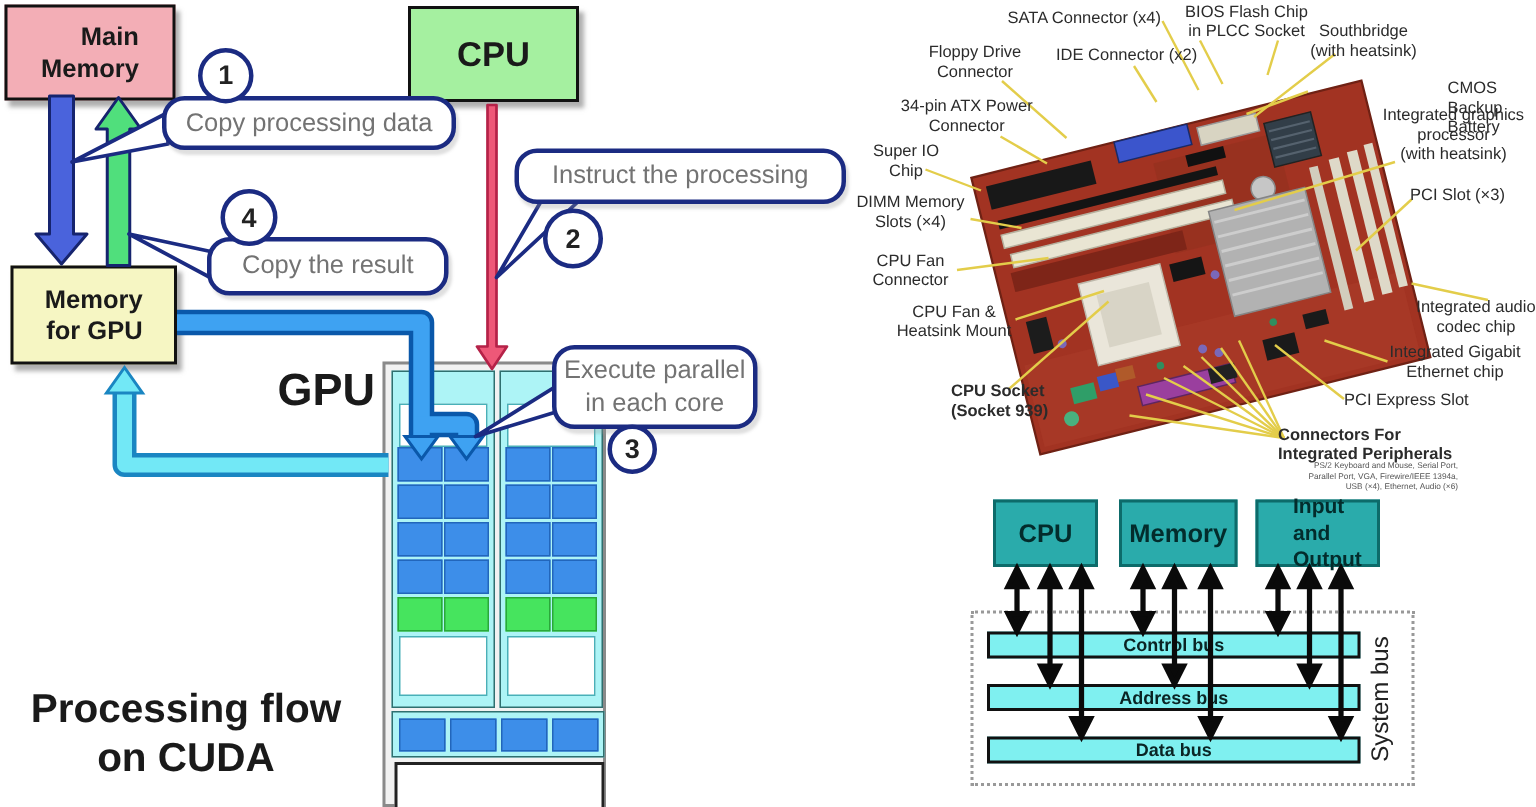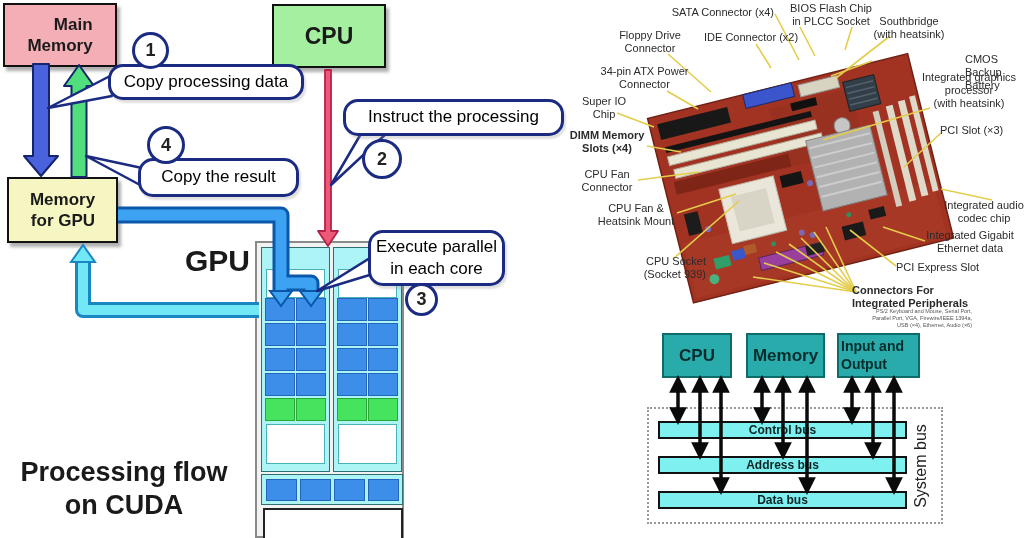--- a/index.html
+++ b/index.html
@@ -11,21 +11,21 @@
   .layer2{z-index:2;}
   #fx-svg{z-index:3;}
   .layer4{z-index:4;}
 
   
   .cbox{border:2.5px solid #111;display:flex;align-items:center;justify-content:center;
         text-align:right;font-weight:bold;white-space:pre-line;line-height:1.25;
         box-shadow:3px 4px 3px rgba(110,110,110,.55);}
   .bubble{border:3px solid #1b2b82;border-radius:15px;background:#fff;display:flex;
           align-items:center;justify-content:center;text-align:center;font-size:17px;
-          white-space:pre-line;line-height:1.3;color:#000000;box-shadow:2px 3px 2px rgba(150,150,150,.3);}
+          white-space:pre-line;line-height:1.3;color:#737373;box-shadow:2px 3px 2px rgba(150,150,150,.3);}
   .numcirc{border:3px solid #1b2b82;border-radius:50%;background:#fff;display:flex;
            align-items:center;justify-content:center;font-size:18px;font-weight:600;color:#222;}
 
   
   #gpu-outer{left:255px;top:241px;width:149px;height:297px;border:2px solid #8a8a8a;background:#f2f2f2;}
   .gpu-col{position:absolute;top:4px;width:67px;height:223px;background:#adf4f6;border:1px solid #2f6f6f;}
   .gpu-white{position:absolute;background:#fff;border:1px solid #49b0b8;}
   .cell{position:absolute;width:28px;height:21px;background:#3d8ee9;border:1px solid #2266bb;}
   .cell.green{background:#46e45e;border-color:#2aa83a;}
   #gpu-strip{position:absolute;left:4px;top:231px;width:140px;height:29px;background:#adf4f6;border:1px solid #2f6f6f;}
@@ -176,42 +176,42 @@
 Connector</div>
   <div class="abs layer2 mb-label" style="left:917px;top:53px;width:112px;padding-left:48px;">CMOS Backup Battery</div>
   <div class="abs layer2 mb-label" style="left:596px;top:65px;width:97px;text-align:center;">34-pin ATX Power
 Connector</div>
   <div class="abs layer2 mb-label" style="left:578px;top:95px;width:52px;text-align:center;">Super IO
 Chip</div>
   <div class="abs layer2 mb-label" style="left:916px;top:71px;width:106px;text-align:center;">Integrated graphics
 processor
 (with heatsink)</div>
   <div class="abs layer2 mb-label" style="left:940px;top:124px;width:80px;">PCI Slot (×3)</div>
-  <div class="abs layer2 mb-label" style="left:568px;top:129px;width:78px;text-align:center;font-weight:bold;">DIMM Memory
+  <div class="abs layer2 mb-label" style="left:568px;top:129px;width:78px;text-align:center;">DIMM Memory
 Slots (×4)</div>
   <div class="abs layer2 mb-label" style="left:576px;top:168px;width:62px;text-align:center;">CPU Fan
 Connector</div>
   <div class="abs layer2 mb-label" style="left:594px;top:202px;width:84px;text-align:center;">CPU Fan &amp;
 Heatsink Mount</div>
-  <div class="abs layer2 mb-label" style="left:634px;top:255px;width:72px;text-align:right;">CPU Socket
+  <div class="abs layer2 mb-label" style="left:634px;top:255px;width:72px;text-align:left;font-weight:bold;">CPU Socket
 (Socket 939)</div>
   <div class="abs layer2 mb-label" style="left:942px;top:199px;width:84px;text-align:center;">Integrated audio
 codec chip</div>
   <div class="abs layer2 mb-label" style="left:920px;top:229px;width:100px;text-align:center;">Integrated Gigabit
-Ethernet data</div>
+Ethernet chip</div>
   <div class="abs layer2 mb-label" style="left:896px;top:261px;width:84px;">PCI Express Slot</div>
   <div class="abs layer2 mb-label" style="left:852px;top:284px;width:128px;font-weight:bold;">Connectors For
 Integrated Peripherals</div>
   <div class="abs layer2 mb-small" style="left:838px;top:308px;width:134px;">PS/2 Keyboard and Mouse, Serial Port,
 Parallel Port, VGA, Firewire/IEEE 1394a,
 USB (×4), Ethernet, Audio (×6)</div>
 
   <div class="abs layer2 busbox" style="left:662px;top:333px;width:70px;height:45px;font-size:17px;justify-content:center;">CPU</div>
   <div class="abs layer2 busbox" style="left:746px;top:333px;width:79px;height:45px;font-size:17px;justify-content:center;">Memory</div>
-  <div class="abs layer2 busbox" style="left:837px;top:333px;width:83px;height:45px;font-size:14px;padding-left:2px;">Input and
+  <div class="abs layer2 busbox" style="left:837px;top:333px;width:83px;height:45px;font-size:14px;padding-left:23px;">Input and
 Output</div>
   <div class="abs layer2" id="bus-dotted" style="left:647px;top:407px;width:296px;height:117px;"></div>
   <div class="abs layer2 busbar" style="left:658px;top:421px;width:249px;height:18px;">Control bus</div>
   <div class="abs layer2 busbar" style="left:658px;top:456px;width:249px;height:18px;">Address bus</div>
   <div class="abs layer2 busbar" style="left:658px;top:491px;width:249px;height:18px;">Data bus</div>
   <div class="abs layer2" style="left:921px;top:466px;transform:translate(-50%,-50%) rotate(-90deg);font-size:16px;color:#222;white-space:nowrap;">System bus</div>
 
   <svg id="fx-svg" width="1024" height="538">
 
     <polygon points="33,64 49,64 49,156 58,156 41,176 24,156 33,156" fill="#4a63dc" stroke="#16246e" stroke-width="2" stroke-linejoin="round"></polygon>

